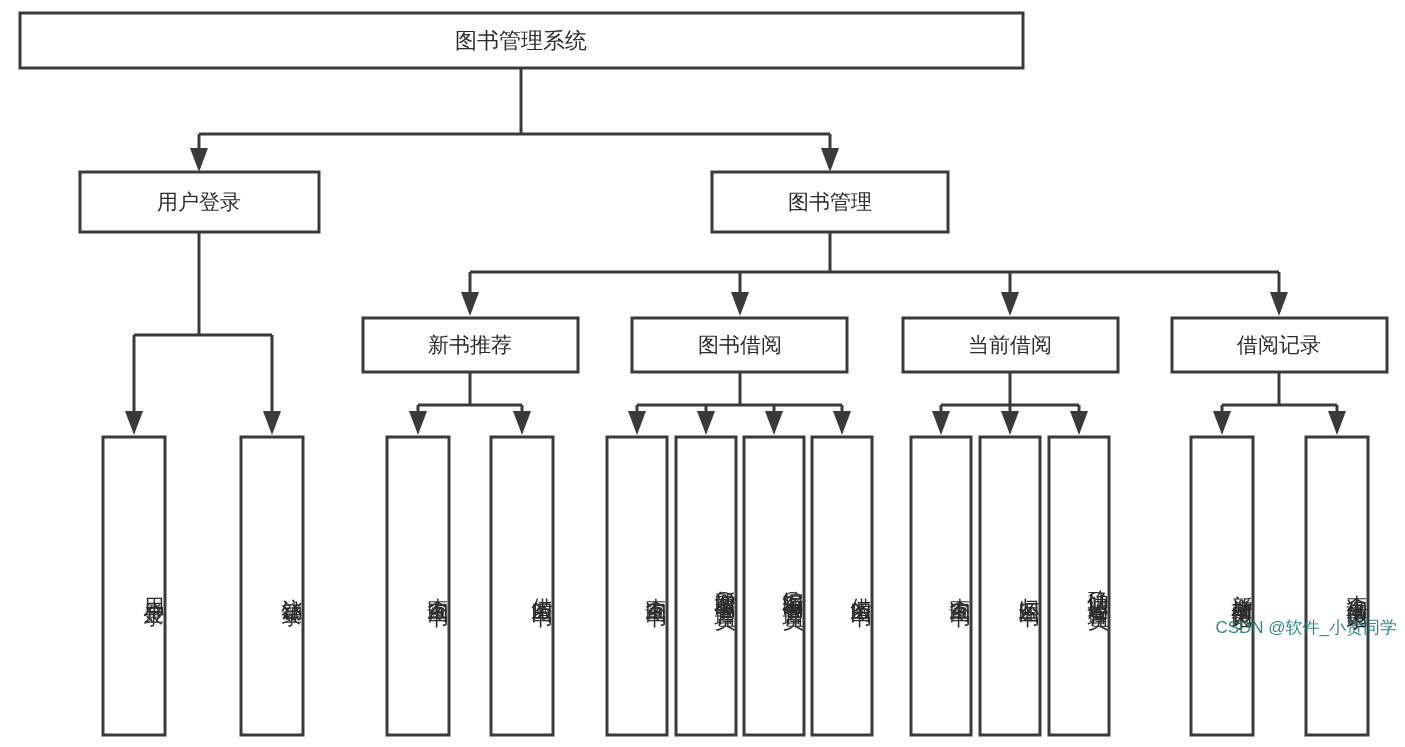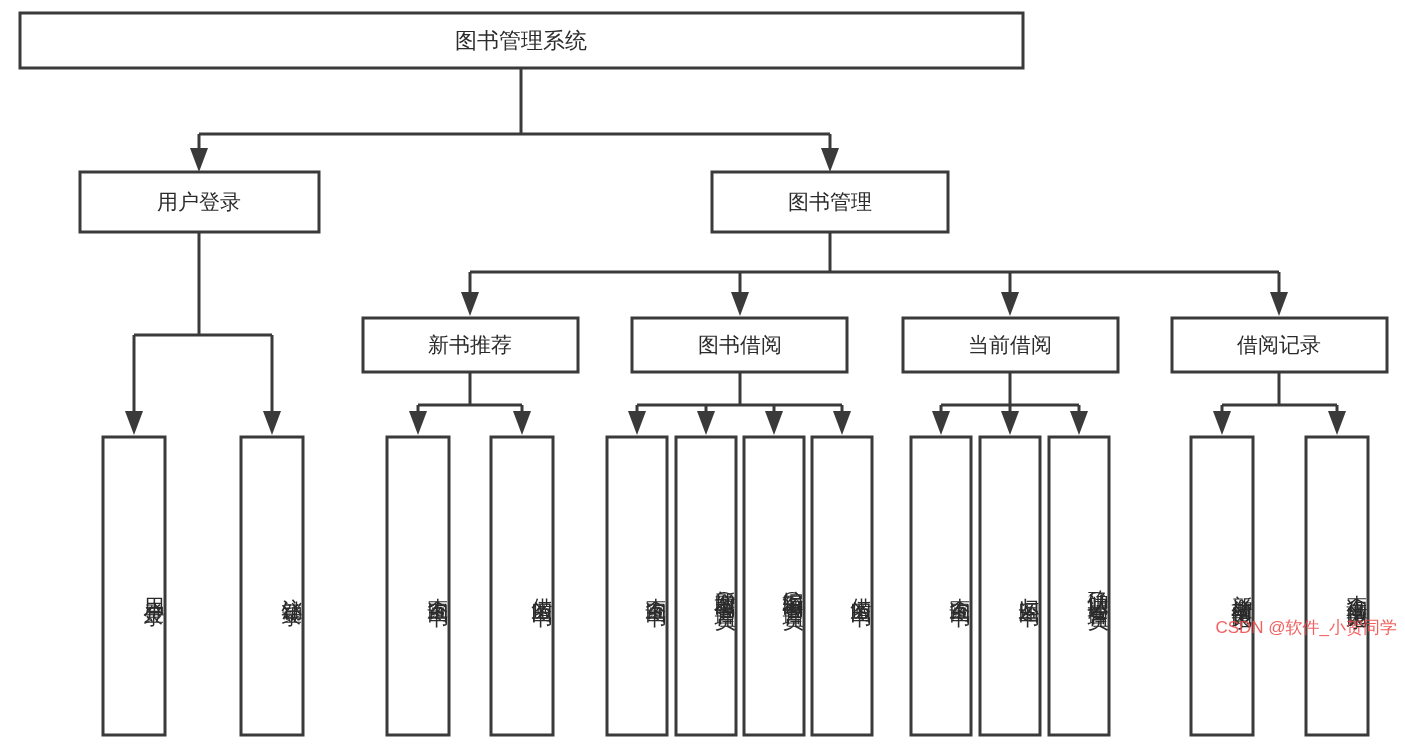--- a/index.html
+++ b/index.html
@@ -67,21 +67,21 @@
     line-height: 1;
     pointer-events: none;
     overflow: hidden;
   }
   .watermark {
     position: absolute;
     right: 8px;
     bottom: 4px;
     font-family: "Liberation Sans", "DejaVu Sans", sans-serif;
     font-size: 17px;
-    color: #ef4444;
+    color: #0f766e;
     white-space: nowrap;
     opacity: 0.85;
   }
 </style>
 </head>
 <body>
 
 <div id="diagram-root">
 
   <svg class="diagram" viewBox="0 0 1405 747" xmlns="http://www.w3.org/2000/svg">

